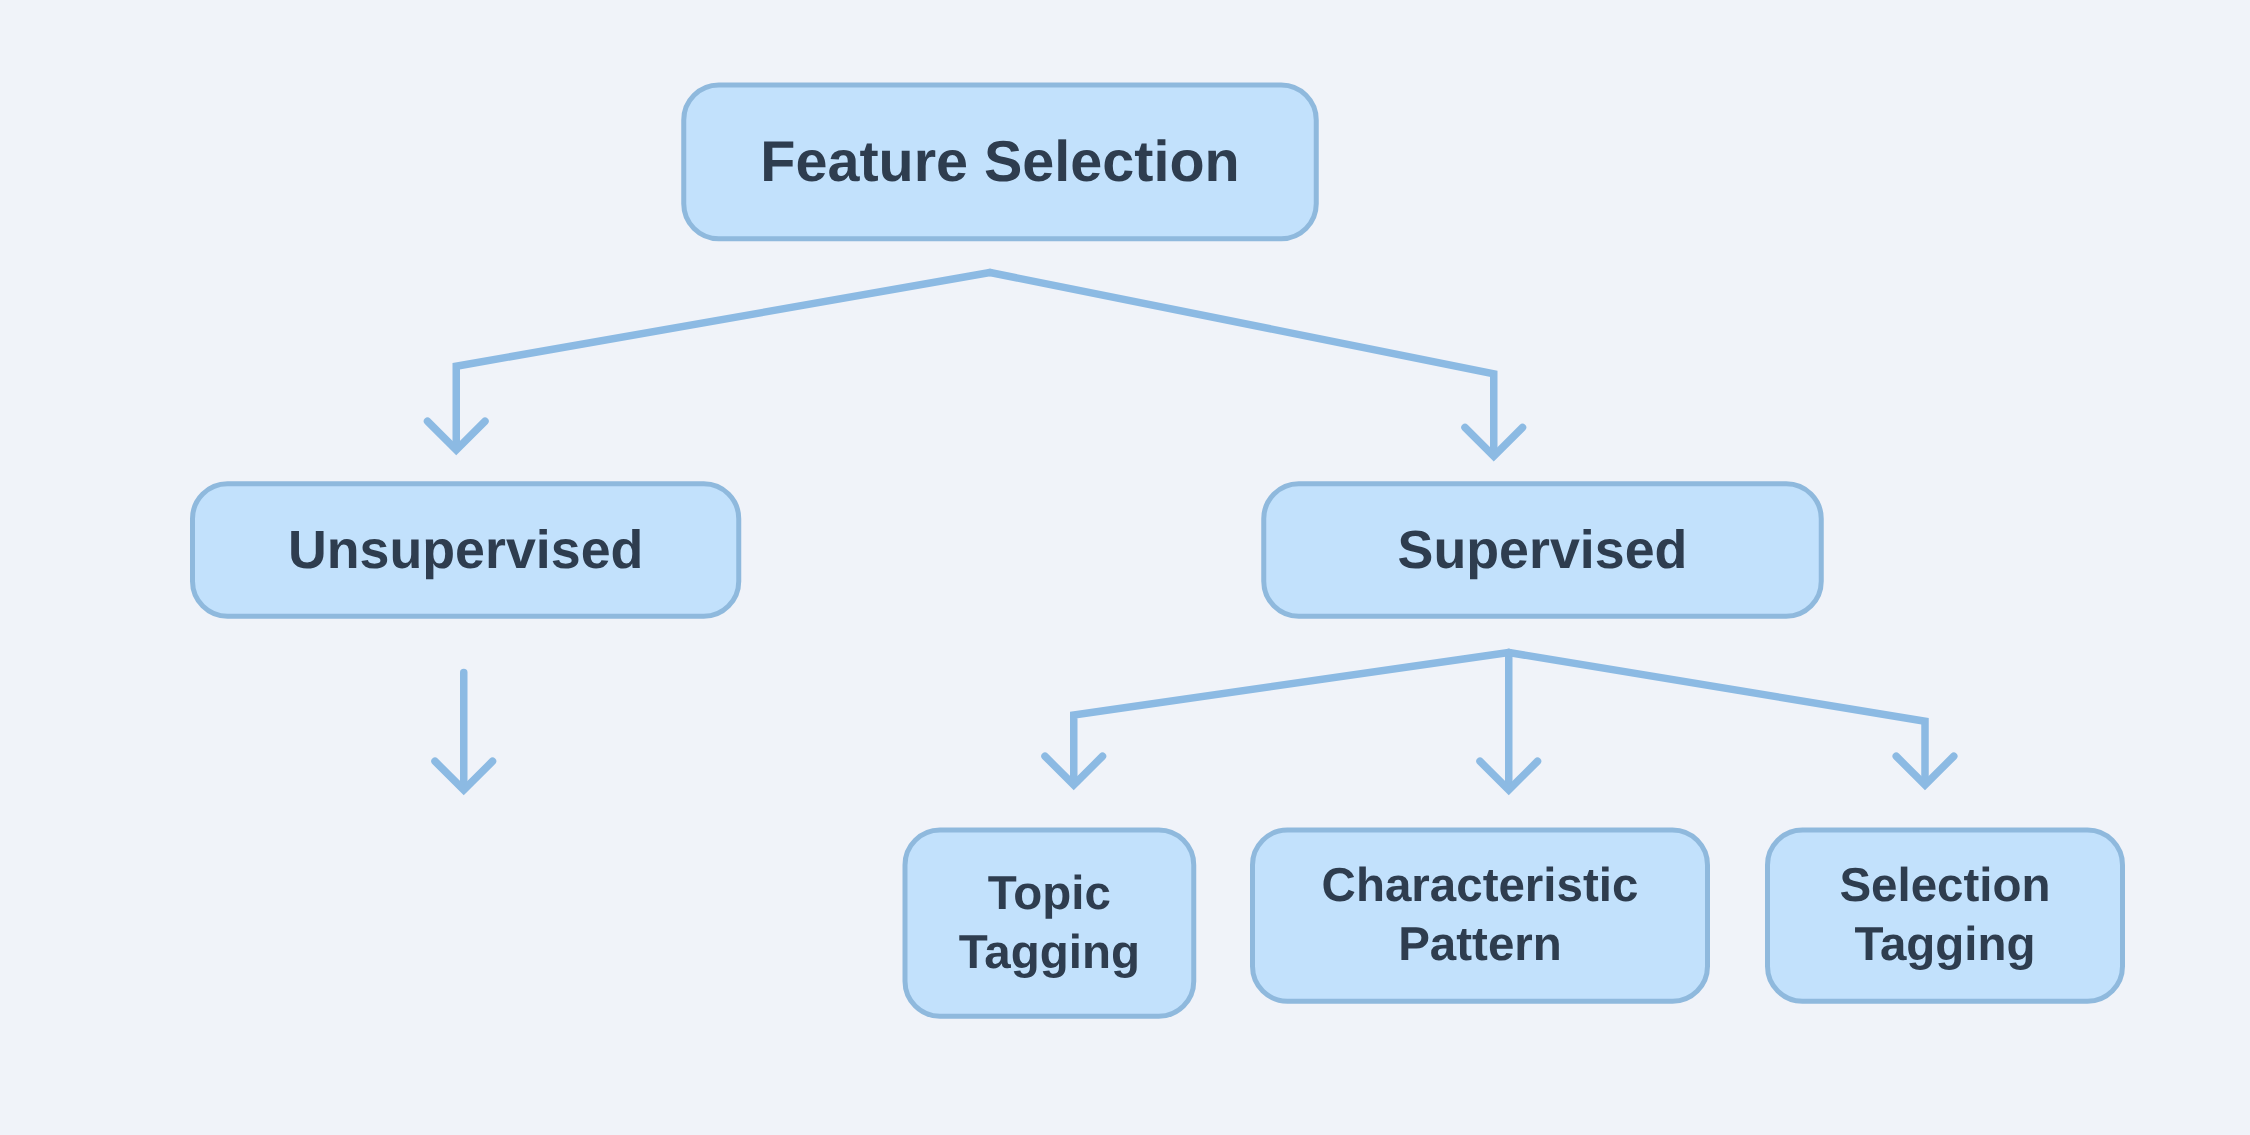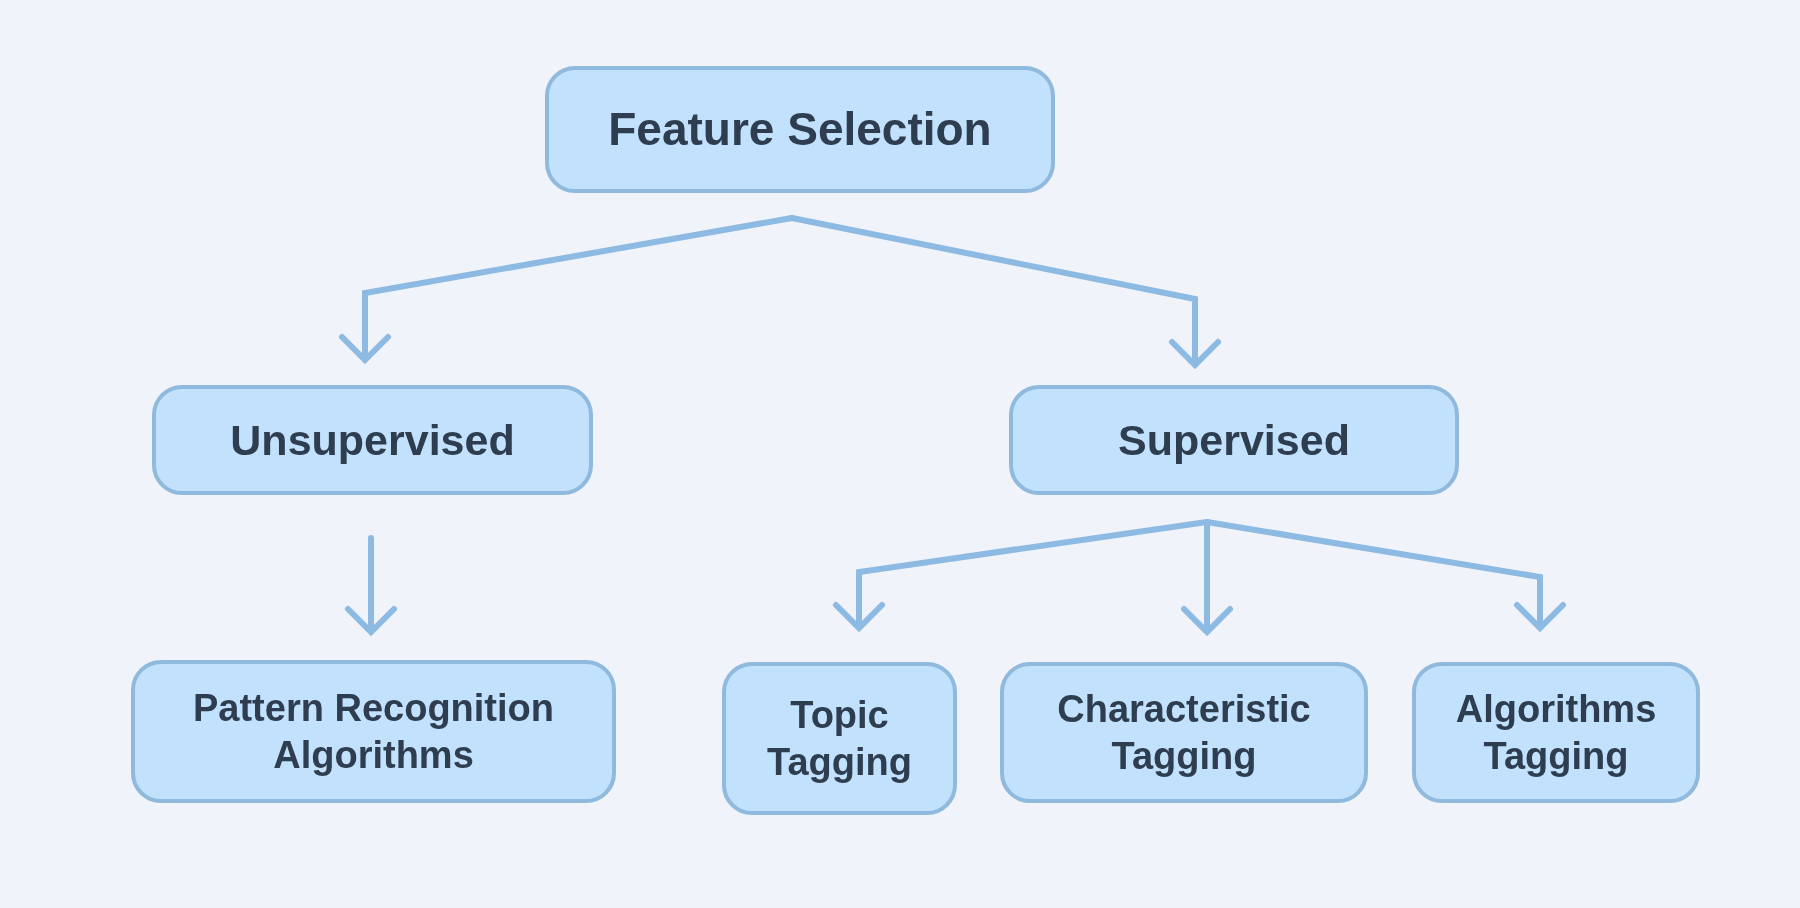--- a/index.html
+++ b/index.html
@@ -95,29 +95,26 @@
   </div>
 
   <div class="node node-l2" style="left:152px; top:385px; width:441px; height:110px;">
     <span>Unsupervised</span>
   </div>
 
   <div class="node node-l2" style="left:985px; top:385px; width:450px; height:110px;margin-left:24px;">
     <span>Supervised</span>
   </div>
 
-  <div class="node node-l3" style="left:131px; top:660px; width:485px; height:143px;">
-    <span>Pattern Recognition Algorithms</span>
-  </div>
 
   <div class="node node-l3" style="left:722px; top:662px; width:235px; height:153px;">
     <span>Topic Tagging</span>
   </div>
 
   <div class="node node-l3" style="left:1000px; top:662px; width:368px; height:141px;">
-    <span>Characteristic Tagging</span>
+    <span>Characteristic Pattern</span>
   </div>
 
   <div class="node node-l3" style="left:1412px; top:662px; width:288px; height:141px;">
-    <span>Algorithms Tagging</span>
+    <span>Selection Tagging</span>
   </div>
 
 </div>
 
 </body></html>

